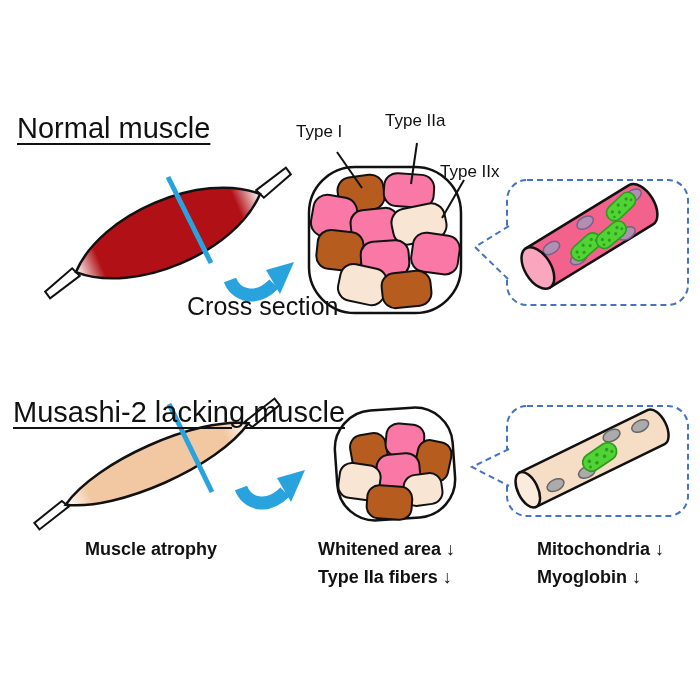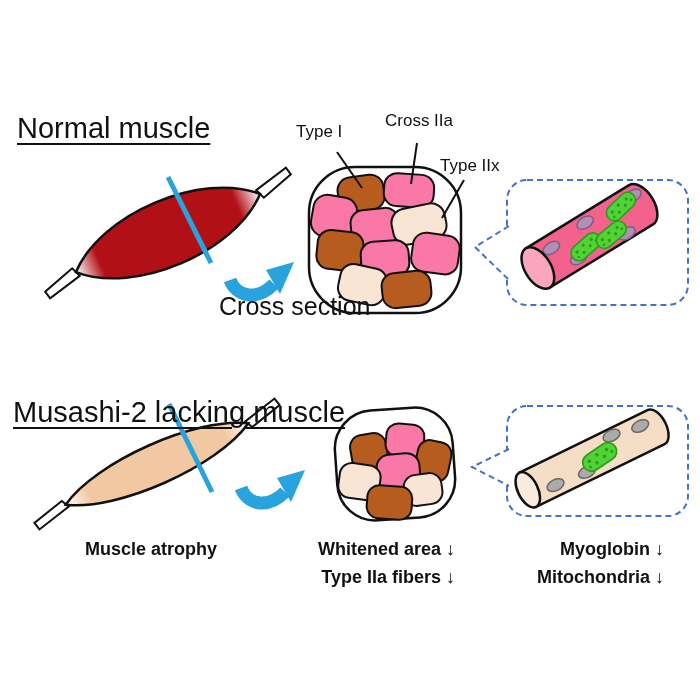--- a/index.html
+++ b/index.html
@@ -1,18 +1,18 @@
 <!DOCTYPE html>
 <html><head>
 <meta charset="utf-8">
 <style>
   html,body{margin:0;padding:0;}
   body{width:700px;height:700px;background:#fff;position:relative;overflow:hidden;
        font-family:"Liberation Sans", sans-serif;color:#111;}
-  .abs{position:absolute;text-align:right;}
+  .abs{position:absolute;}
   .title{font-size:29px;text-decoration:underline;text-decoration-thickness:2px;text-underline-offset:5px;white-space:nowrap;}
   .fiber-label{font-size:17px;white-space:nowrap;}
   .arrow-label{font-size:25px;white-space:nowrap;}
   .caption{font-size:18px;line-height:28px;white-space:nowrap;font-weight:bold;}
   svg{position:absolute;left:0;top:0;}
 </style>
 </head>
 <body style="background: rgb(255, 255, 255); color: rgb(17, 17, 17);">
 
 <svg width="700" height="700" viewBox="0 0 700 700">
@@ -123,30 +123,30 @@
       <use href="#nuc-shape" transform="translate(52,-8)" fill="#ABABAB" stroke="#666" stroke-width="1.5"></use>
       <use href="#mito-shape" transform="translate(2,2) rotate(-8) scale(1.1)"></use>
       <ellipse cx="-77" cy="0" rx="10" ry="19" fill="#FAEBDC" stroke="#111" stroke-width="2.5"></ellipse>
     </g>
   </g>
 </svg>
 
 <div class="abs title" style="left:17px;top:112px;">Normal muscle</div>
 
 <div class="abs fiber-label" style="left:296px;top:122px;">Type I</div>
-<div class="abs fiber-label" style="left:385px;top:111px;">Cross IIa</div>
-<div class="abs fiber-label" style="left:440px;top:156px;">Type IIx</div>
+<div class="abs fiber-label" style="left:385px;top:111px;">Type IIa</div>
+<div class="abs fiber-label" style="left:440px;top:162px;">Type IIx</div>
 
-<div class="abs arrow-label" style="left:187px;top:292px;margin-left:32px;">Cross section</div>
+<div class="abs arrow-label" style="left:187px;top:292px;">Cross section</div>
 
 <div class="abs title" style="left:13px;top:354px;margin-top:42px;">Musashi-2 lacking muscle</div>
 
 <div class="abs caption" style="left:85px;top:535px;">
   <div>Muscle atrophy</div>
 </div>
 <div class="abs caption" style="left:318px;top:535px;">
   <div>Whitened area ↓</div>
   <div>Type IIa fibers ↓</div>
 </div>
 <div class="abs caption" style="left:537px;top:535px;">
+  <div>Mitochondria ↓</div>
   <div>Myoglobin ↓</div>
-  <div>Mitochondria ↓</div>
 </div>
 
 </body></html>

